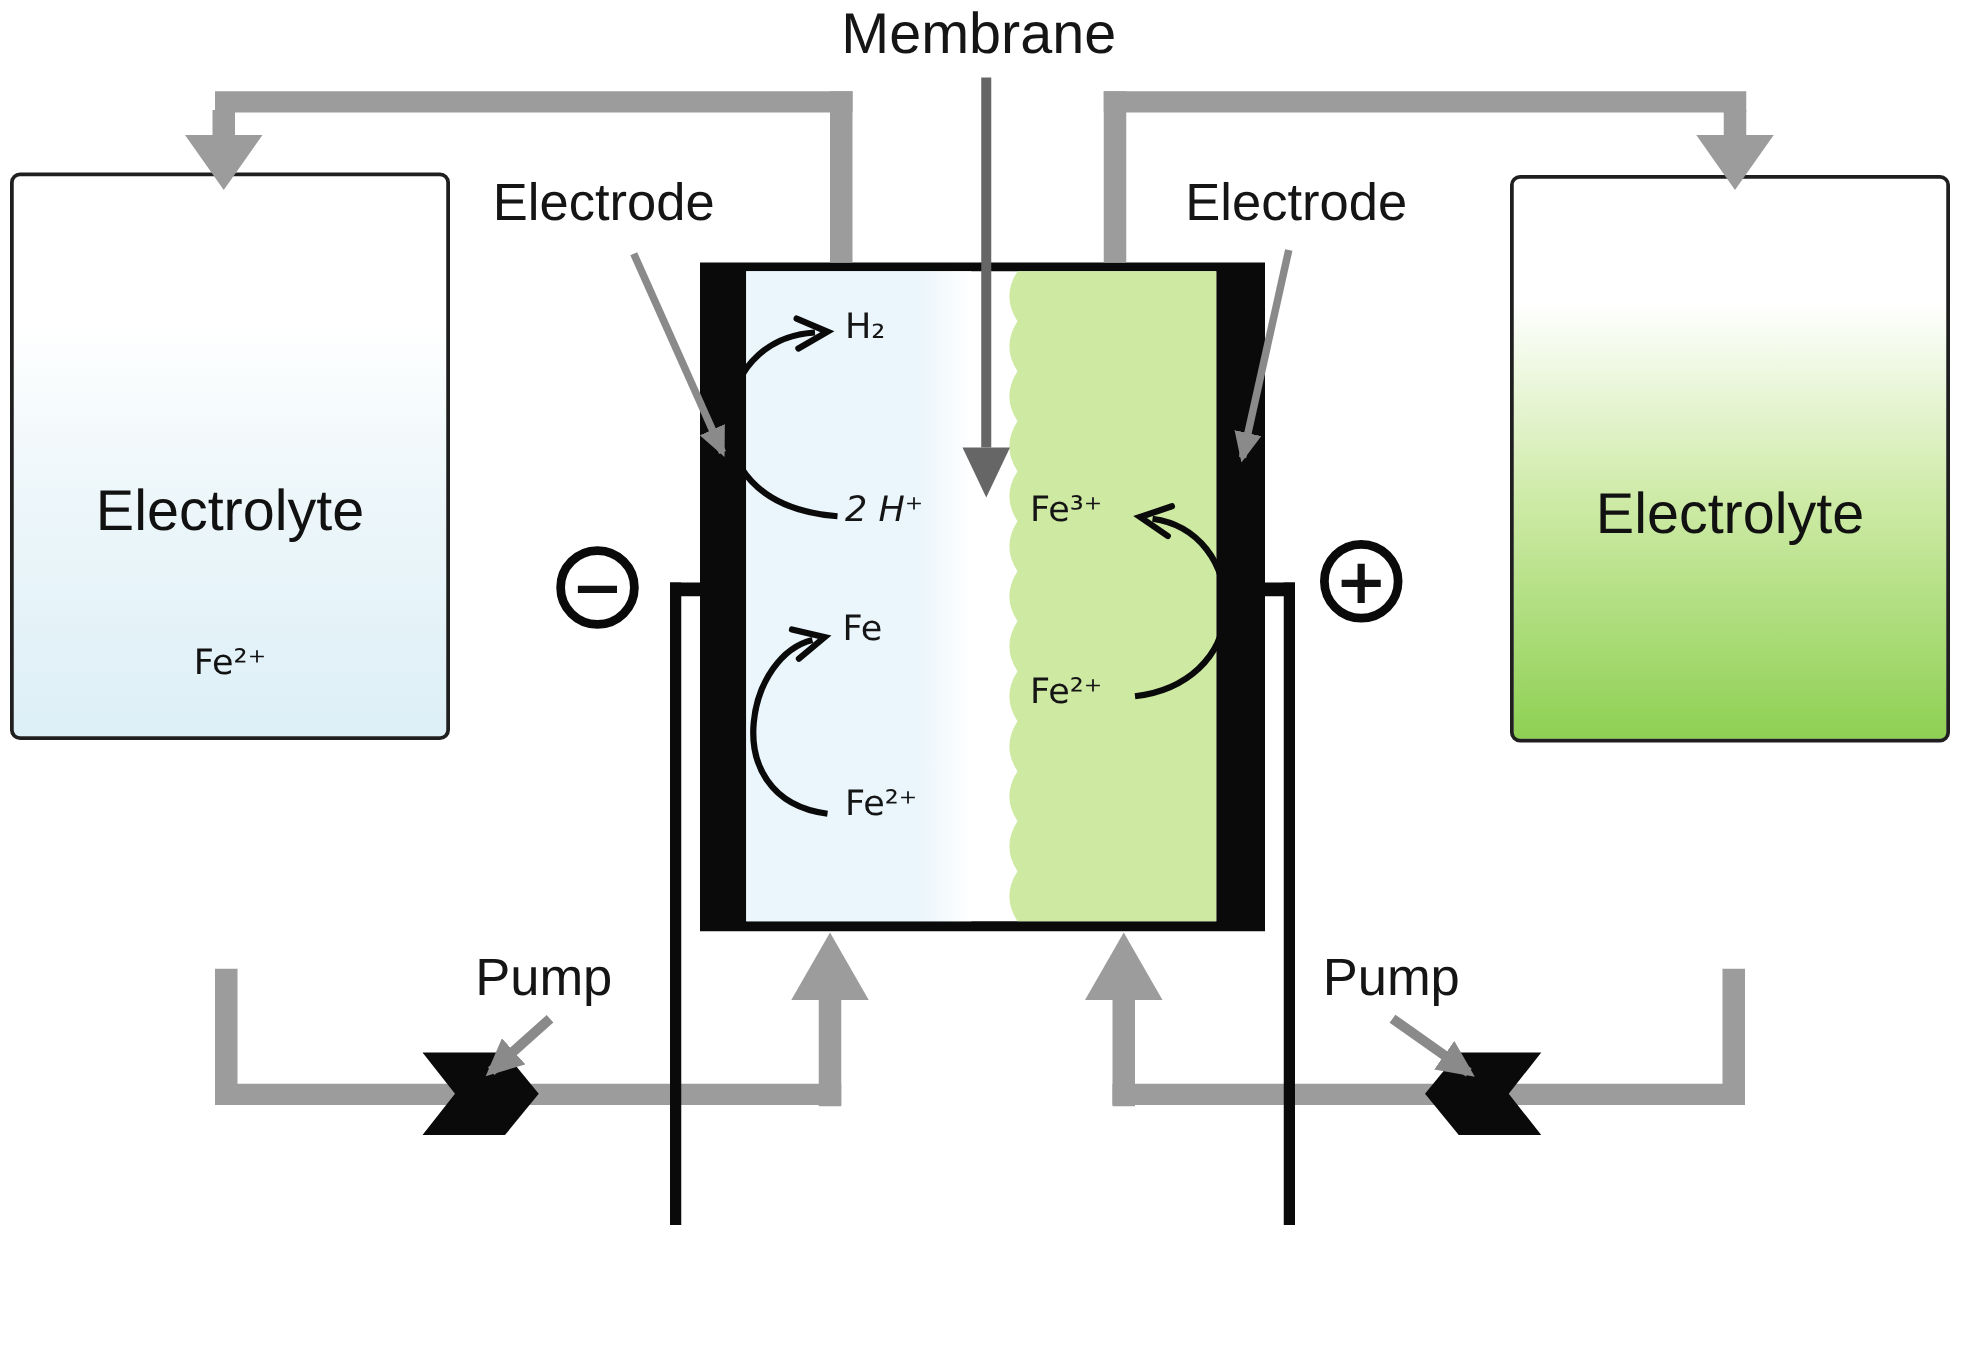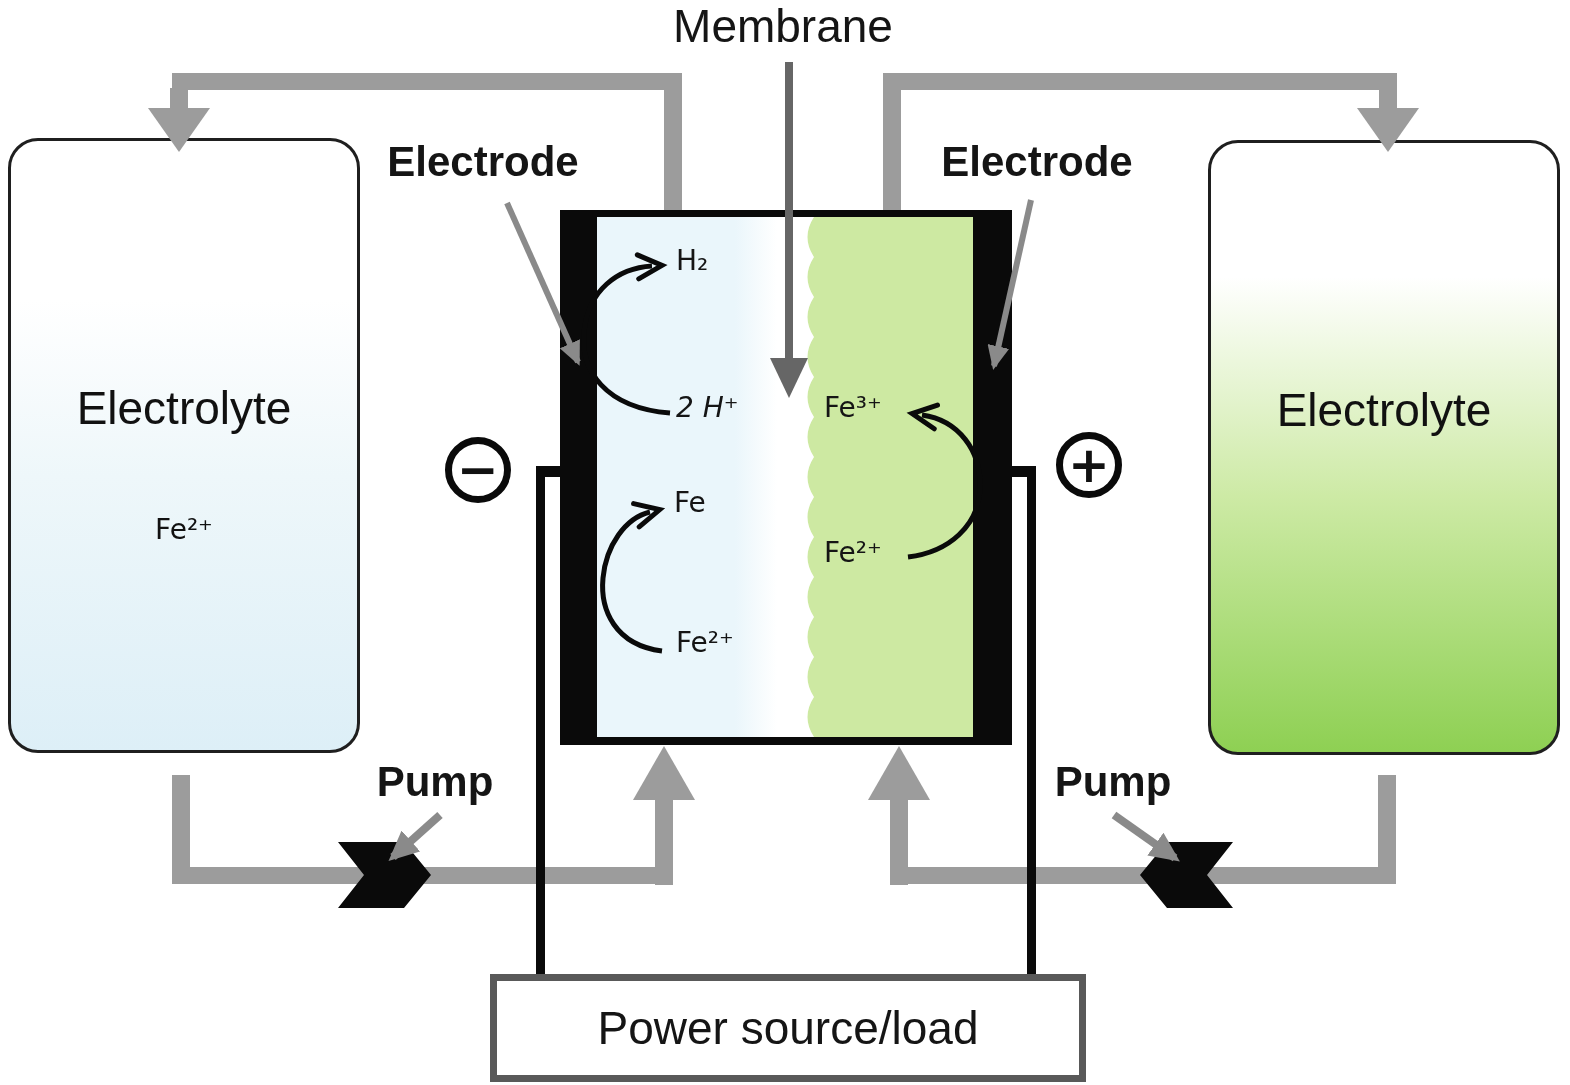--- a/index.html
+++ b/index.html
@@ -3,25 +3,25 @@
 <meta charset="utf-8">
 <style>
   html,body{margin:0;padding:0;background:#fff;}
   .stage{
     position:relative;width:1570px;height:1085px;background:#fff;overflow:hidden;
     font-family:"Liberation Sans","DejaVu Sans",sans-serif;color:#111;
   }
   .abs{position:absolute;}
   .lbl{position:absolute;text-align:center;line-height:1.05;color:#151515;}
   .lbl-big{font-size:46px;}
-  .lbl-med{font-size:42px;font-weight:bold;}
+  .lbl-med{font-size:42px;}
   .species{font-size:28px;font-family:"DejaVu Sans","Liberation Sans",sans-serif;}
   
   .tank{
-    position:absolute;width:352px;height:615px;border:3px solid #1f1f1f;border-radius:30px;
+    position:absolute;width:352px;height:454px;border:3px solid #1f1f1f;border-radius:8px;
     box-sizing:border-box;
   }
   .tank-left{left:8px;top:138px;background:linear-gradient(to bottom,#ffffff 0%,#ffffff 26%,#eef7fa 55%,#ddeff7 100%);}
   .tank-right{left:1208px;top:140px;background:linear-gradient(to bottom,#ffffff 0%,#ffffff 22%,#cdeaa5 58%,#8ed053 100%);}
   .tank .title{position:absolute;left:0;width:100%;top:240px;font-size:46px;text-align:center;}
   .tank .species{position:absolute;left:0;width:100%;top:372px;text-align:center;}
   
   .cell-frame{left:560px;top:210px;width:452px;height:535px;background:#0a0a0a;}
   .cell-inner{left:597px;top:217px;width:376px;height:520px;background:#ffffff;}
   .cell-blue{left:597px;top:217px;width:180px;height:520px;
@@ -139,17 +139,14 @@
   <div class="lbl species" style="left:824px;top:393px;text-align:center;">Fe³⁺</div>
   <div class="lbl species" style="left:824px;top:538px;text-align:left;">Fe²⁺</div>
 
   <div class="terminal" style="left:445px;top:437px;">
       <span>−</span>
     </div>
   <div class="terminal" style="left:1056px;top:432px;">
       <span>+</span>
     </div>
 
-  <div class="power-box">
-    <span>Power source/load</span>
-  </div>
 
 </div>
 
 </body></html>

